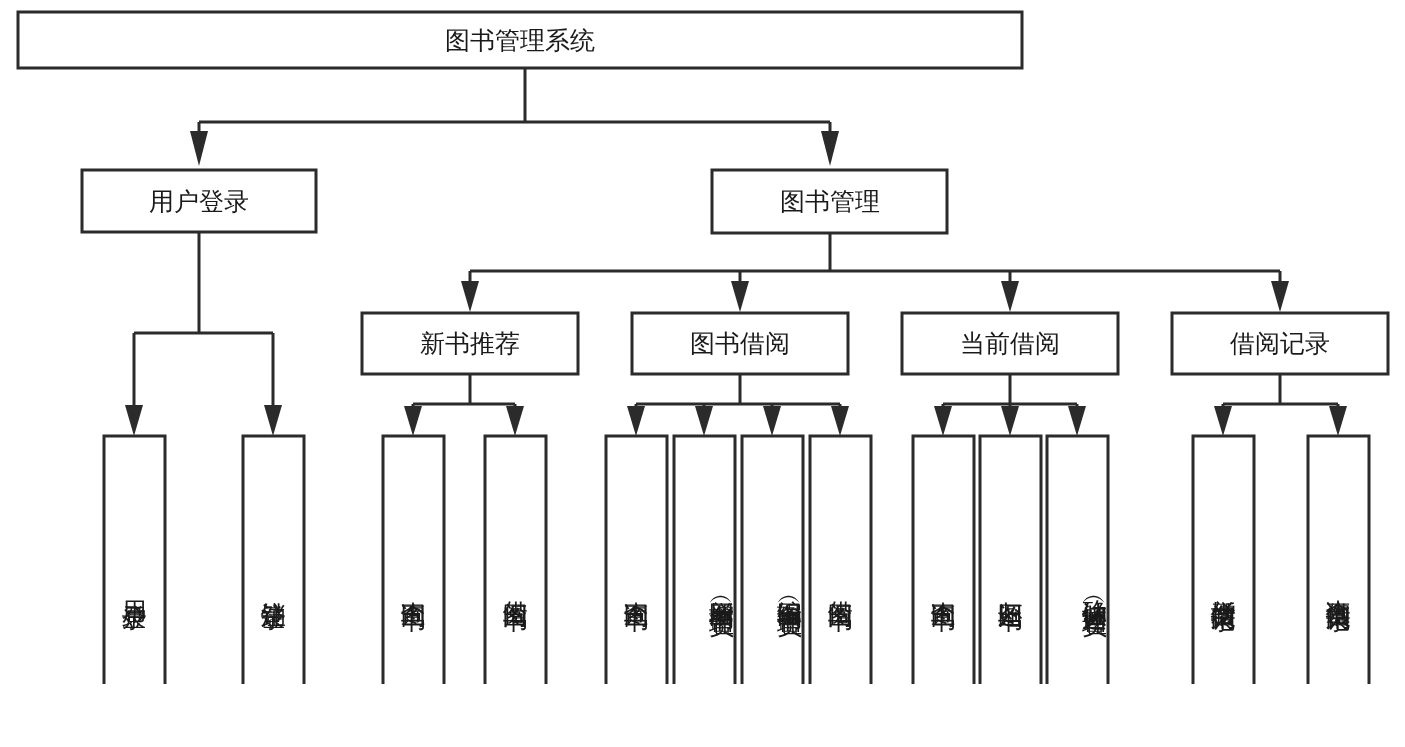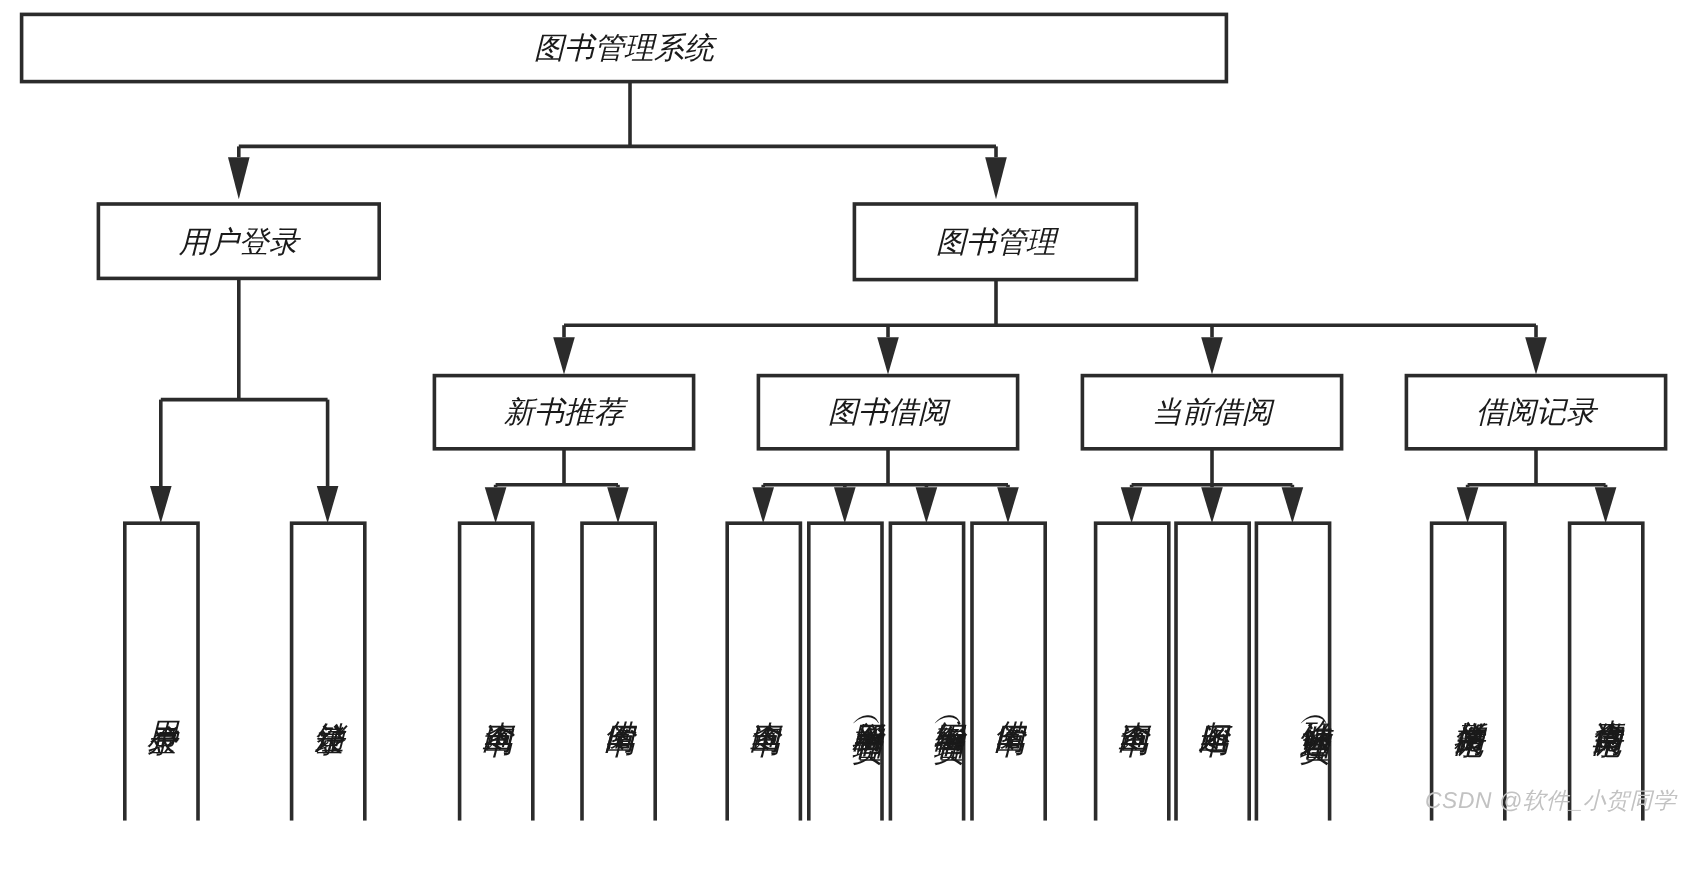--- a/index.html
+++ b/index.html
@@ -9,21 +9,20 @@
   }
   body {
     font-family: "Liberation Sans", "DejaVu Sans", sans-serif;
   }
   #diagram-root {
     position: relative;
     width: 1405px;
     height: 684px;
     background: #ffffff;
     overflow: hidden;
-    font-style: italic;
   }
   svg.diagram-canvas {
     position: absolute;
     left: 0;
     top: 0;
     width: 1405px;
     height: 747px;
     display: block;
   }
   .node-rect {
@@ -203,14 +202,13 @@
   <div class="node-label-v" style="left:742px; top:444px; width:61px; height:290px;">编辑图书（管理员）</div>
   <div class="node-label-v centered" style="left:810px; top:436px; width:61px; height:298px;">借阅图书</div>
 
   <div class="node-label-v centered" style="left:913px; top:436px; width:61px; height:298px;">查询图书</div>
   <div class="node-label-v centered" style="left:980px; top:436px; width:61px; height:298px;">归还图书</div>
   <div class="node-label-v" style="left:1047px; top:444px; width:61px; height:290px;">确认归还（管理员）</div>
 
   <div class="node-label-v centered" style="left:1193px; top:436px; width:61px; height:298px;">新增借阅记录</div>
   <div class="node-label-v centered" style="left:1308px; top:436px; width:61px; height:298px;">查询借阅记录</div>
 
-  <div class="watermark">CSDN @软件_小贺同学</div>
 </div>
 
 </body></html>

